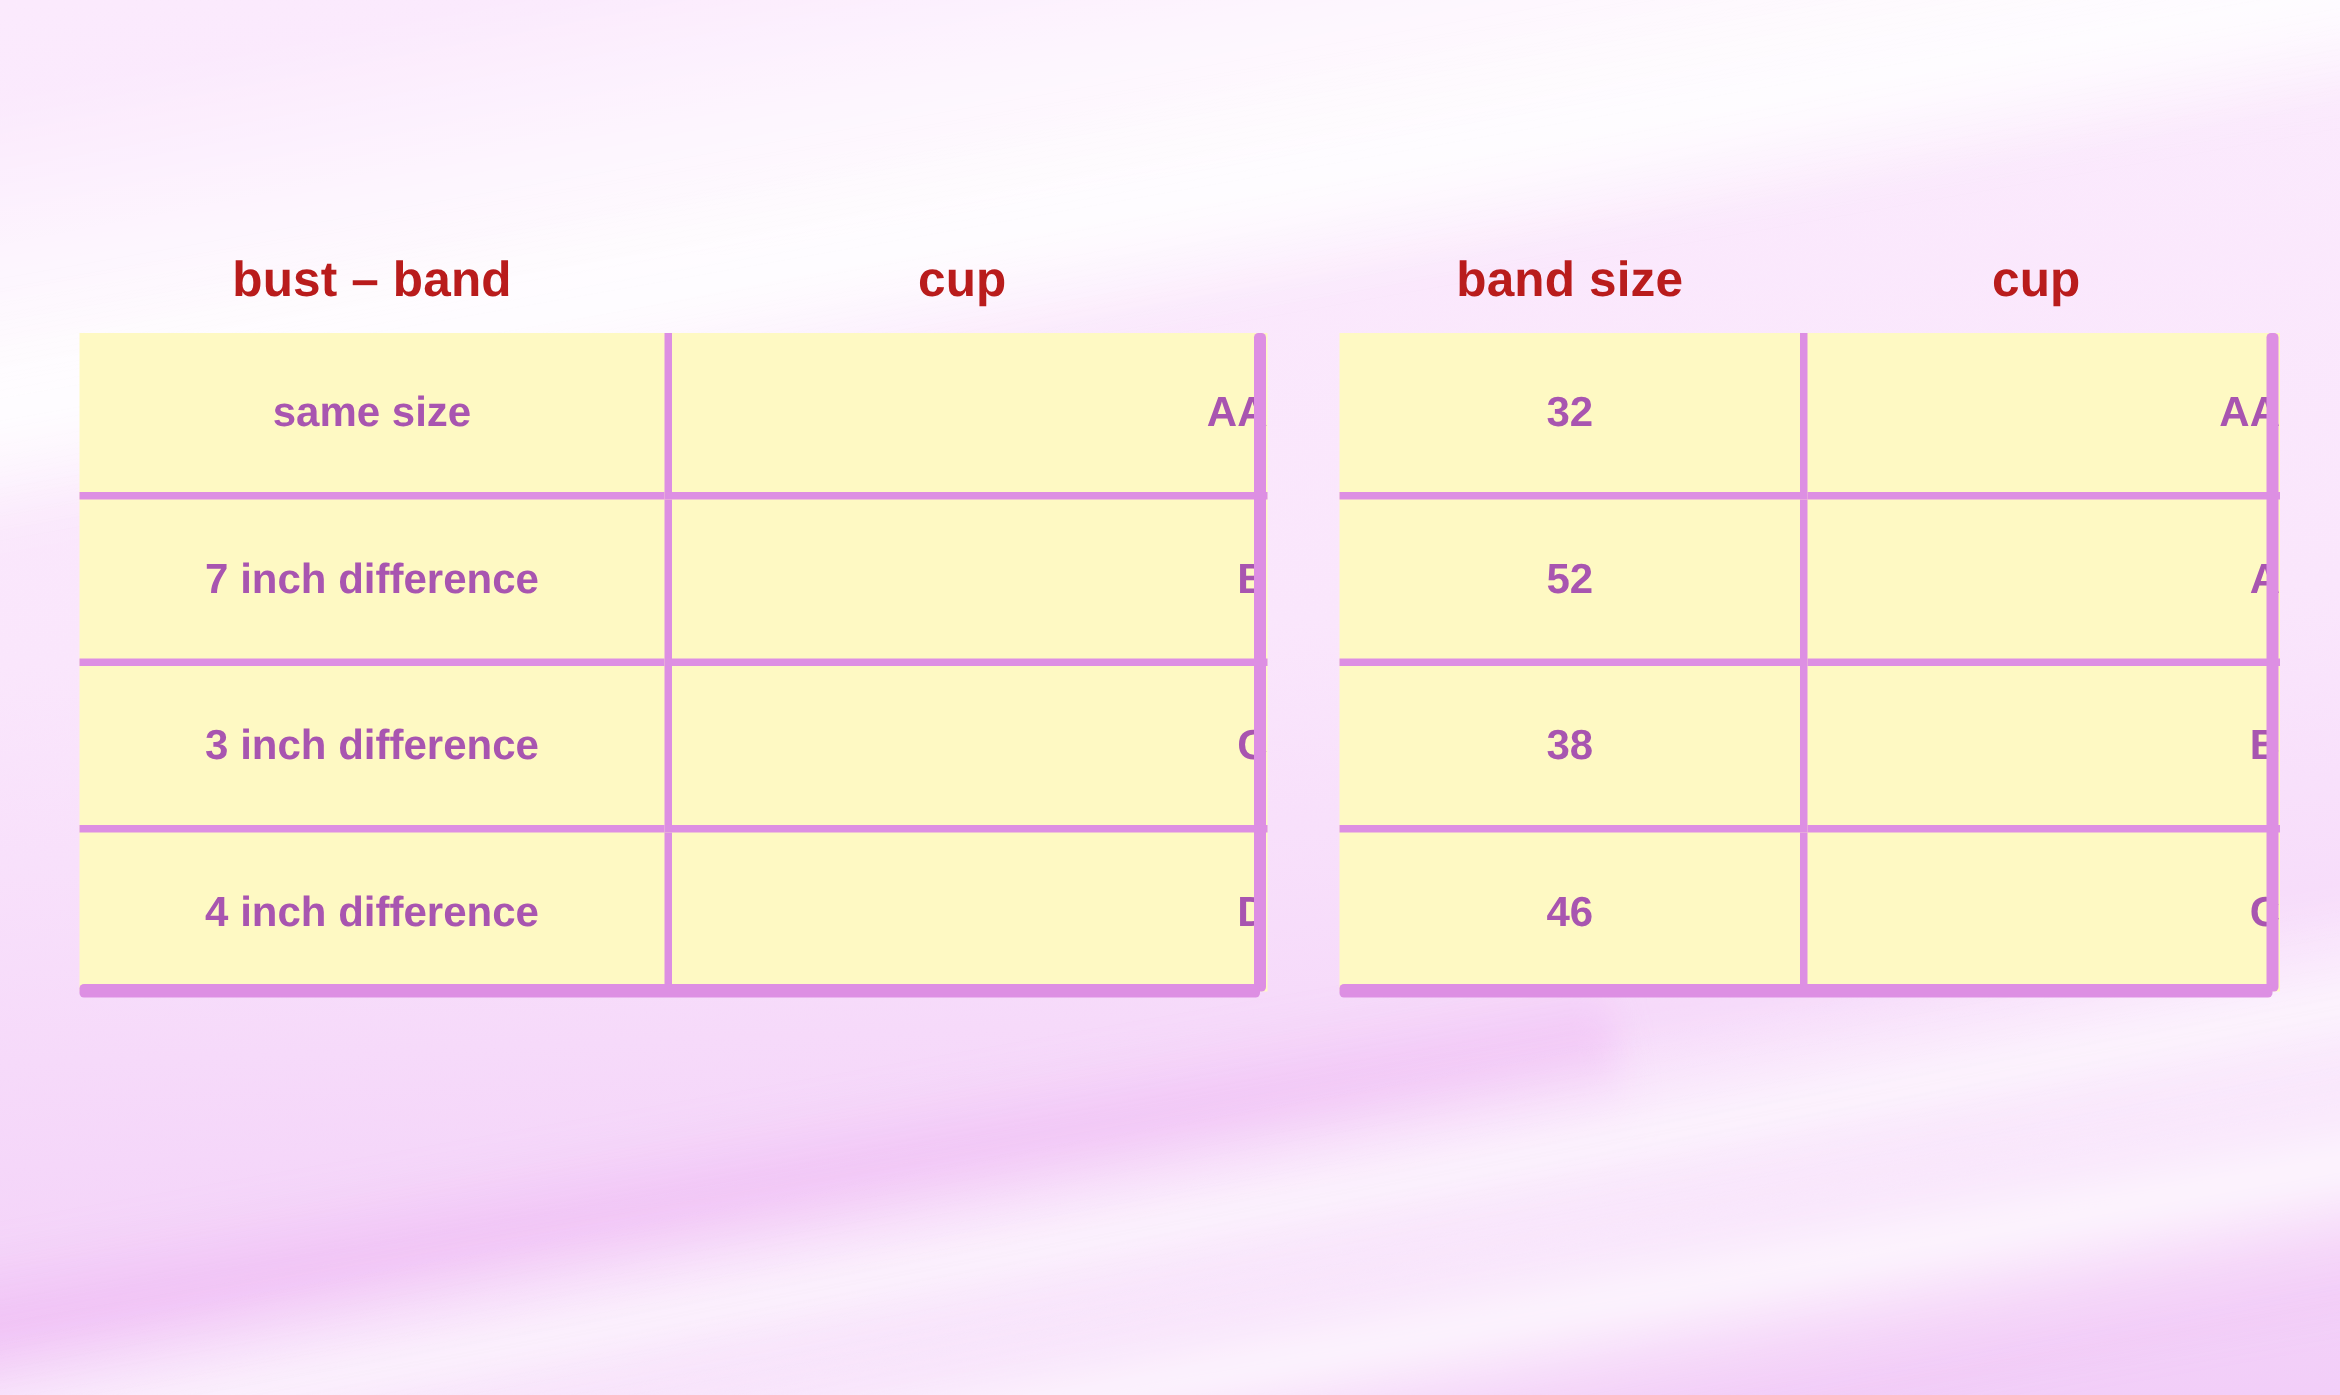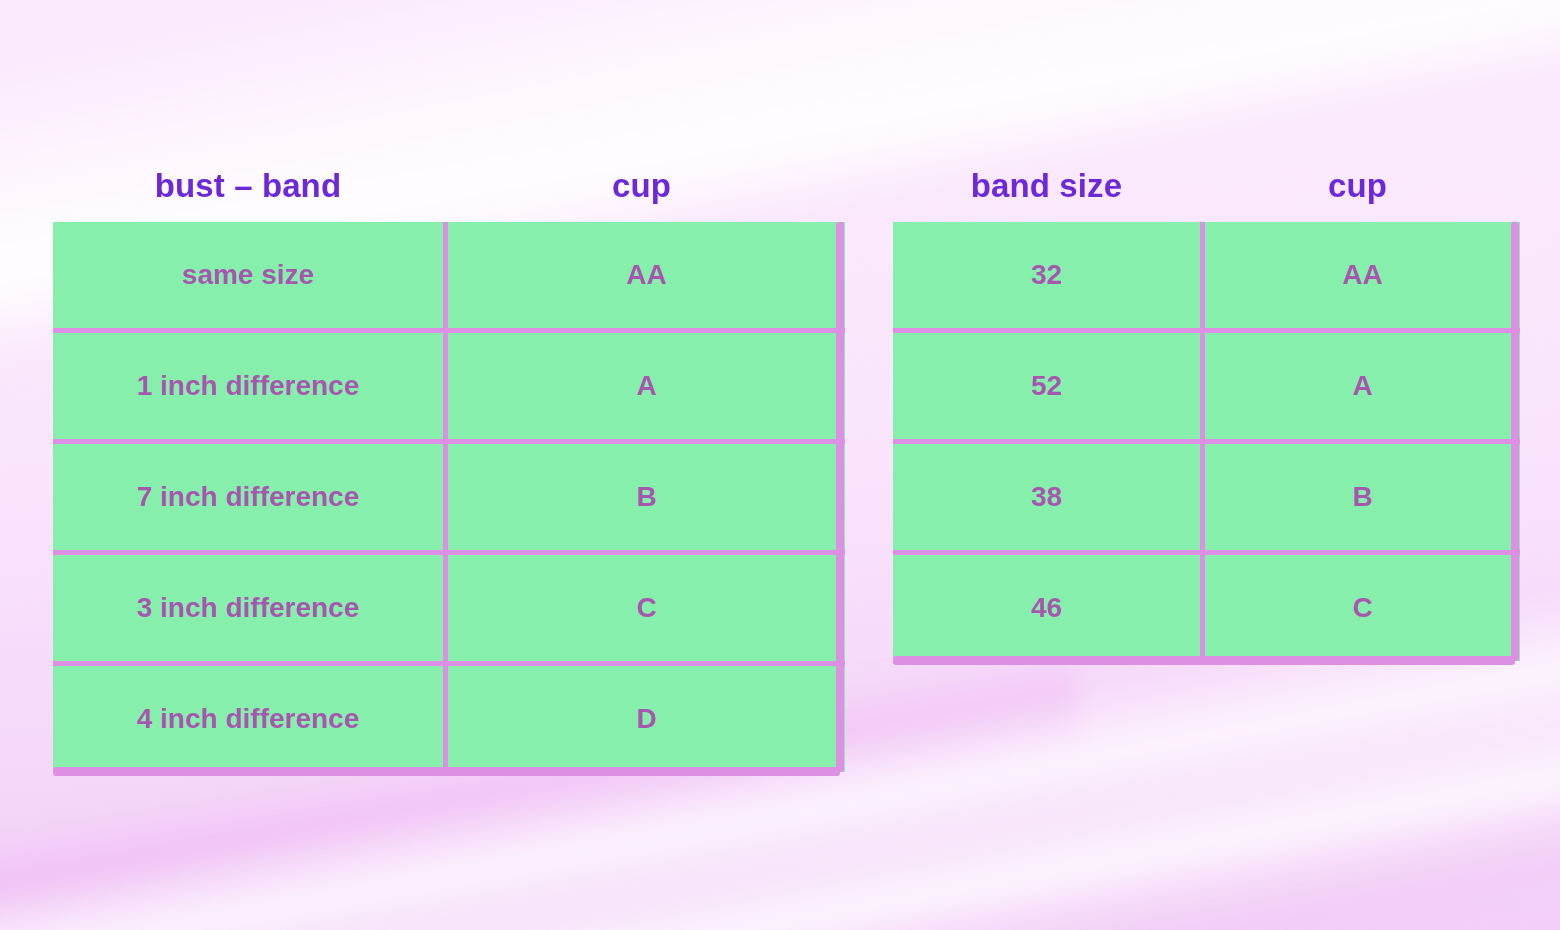--- a/index.html
+++ b/index.html
@@ -96,43 +96,43 @@
 
   .header-row {
     display: flex;
     height: 72px;
     align-items: center;
   }
   .header-cell {
     font-size: 33px;
     font-weight: 700;
     letter-spacing: .1px;
-    color: #6d28d9;
+    color: #b91c1c;
     text-align: center;
   }
 
   table.grid {
     width: 100%;
     border-collapse: collapse;
     table-layout: fixed;
   }
   table.grid td {
-    background: #86efac;
+    background: #fef9c3;
     height: 106px;
     font-size: 28px;
     font-weight: 700;
     color: #a855b0;
     text-align: center;
     vertical-align: middle;
     border-top: 5px solid #dd8fe3;
     border-right: 5px solid #dd8fe3;
     padding: 0;
   }
   table.grid tr:first-child td { border-top: none; }
-  table.grid td:last-child { border-right: none; }
+  table.grid td:last-child { border-right: none; text-align: right; }
 
   
   .edge-bottom {
     position: absolute;
     left: 0;
     height: 9px;
     background: #dd8fe3;
     border-radius: 3px;
   }
   .edge-right {
@@ -187,24 +187,20 @@
     </div>
 
     <div class="body-wrap">
       <table class="grid">
         <tbody>
             <tr>
           <td class="col-a">same size</td>
           <td class="col-b">AA</td>
         </tr>
         <tr>
-          <td class="col-a">1 inch difference</td>
-          <td class="col-b">A</td>
-        </tr>
-        <tr>
           <td class="col-a">7 inch difference</td>
           <td class="col-b">B</td>
         </tr>
         <tr>
           <td class="col-a">3 inch difference</td>
           <td class="col-b">C</td>
         </tr>
         <tr>
           <td class="col-a">4 inch difference</td>
           <td class="col-b">D</td>

